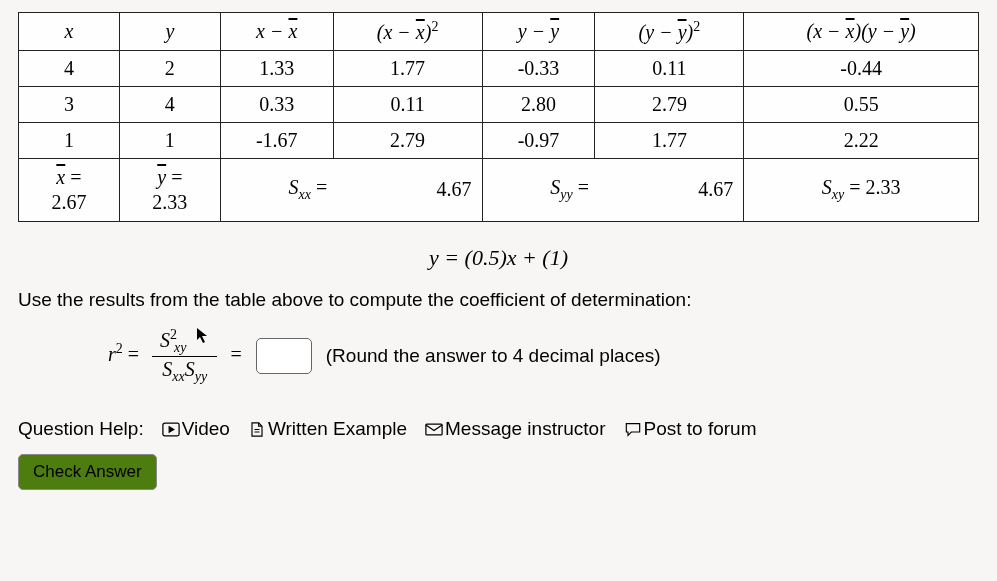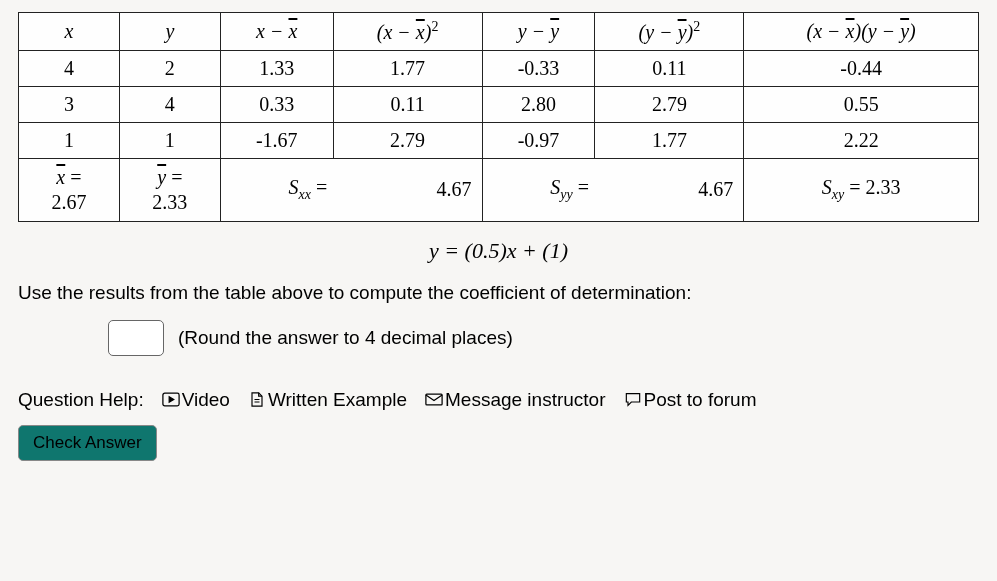--- a/index.html
+++ b/index.html
@@ -27,21 +27,21 @@
       font-weight: normal;
     }
     th { font-style: italic; }
     .ol { text-decoration: overline; }
     .sum-cell-label { text-align: right; padding-right: 6px; border-right: none; }
     .sum-cell-val   { text-align: right;  padding-left: 6px;  border-left: none; }
     .mean-cell { line-height: 1.25; }
     .eqn {
       text-align: center;
       font-style: italic;
-      margin: 16px 0 18px;
+      margin: 23px 0 18px;
       font-size: 22px;
     }
     .prompt {
       font-family: Arial, Helvetica, sans-serif;
       font-size: 19px;
       margin: 10px 0 16px;
     }
     .r2-row {
       display: flex;
       align-items: center;
@@ -90,21 +90,21 @@
     .icon-help {
       width: 18px; height: 15px;
       stroke: #000; fill: none; stroke-width: 1.4;
     }
     .check-btn {
       font-family: Arial, Helvetica, sans-serif;
       font-size: 17px;
       padding: 7px 14px;
       border: 1px solid #888;
       border-radius: 5px;
-      background: #0f766e;
+      background: #4d7c0f;
       cursor: pointer;
     }
     .cursor-arrow {
       position: relative;
       display: inline-block;
       width: 14px; height: 18px;
       margin-left: 4px;
       vertical-align: top;
     }
   </style>
@@ -169,20 +169,34 @@
 </tbody>
   </table>
 
 <div class="eqn">
   <span class="ri">y</span> = (0.5)<span class="ri">x</span> + (1)
 </div>
 
 <div class="prompt">Use the results from the table above to compute the coefficient of determination:</div>
 
 <div class="r2-row">
+  <span>
+    <span class="ri">r</span><span class="sup">2</span> =
+    <span class="frac">
+      <span class="num"><span class="ri">S</span><span class="sup" style="margin-right:-3px">2</span><span class="sub">xy</span>
+        <span class="cursor-arrow">
+          <svg viewBox="0 0 14 18" width="14" height="18">
+              <path d="M1 1 L1 13 L4 10 L7 16 L9 15 L6 9 L11 9 Z" fill="#000"></path>
+            </svg>
+        </span>
+      </span>
+      <span class="den"><span class="ri">S</span><span class="sub">xx</span><span class="ri">S</span><span class="sub">yy</span></span>
+    </span>
+    =
+  </span>
   <span class="answer-box"></span>
   <span class="hint">(Round the answer to 4 decimal places)</span>
 </div>
 
 <div class="help-row">
   <span>Question Help:</span>
 
   <span class="help-link">
     <svg class="icon-help" viewBox="0 0 20 16">
         <rect x="1" y="1" width="18" height="14" rx="2"></rect>

